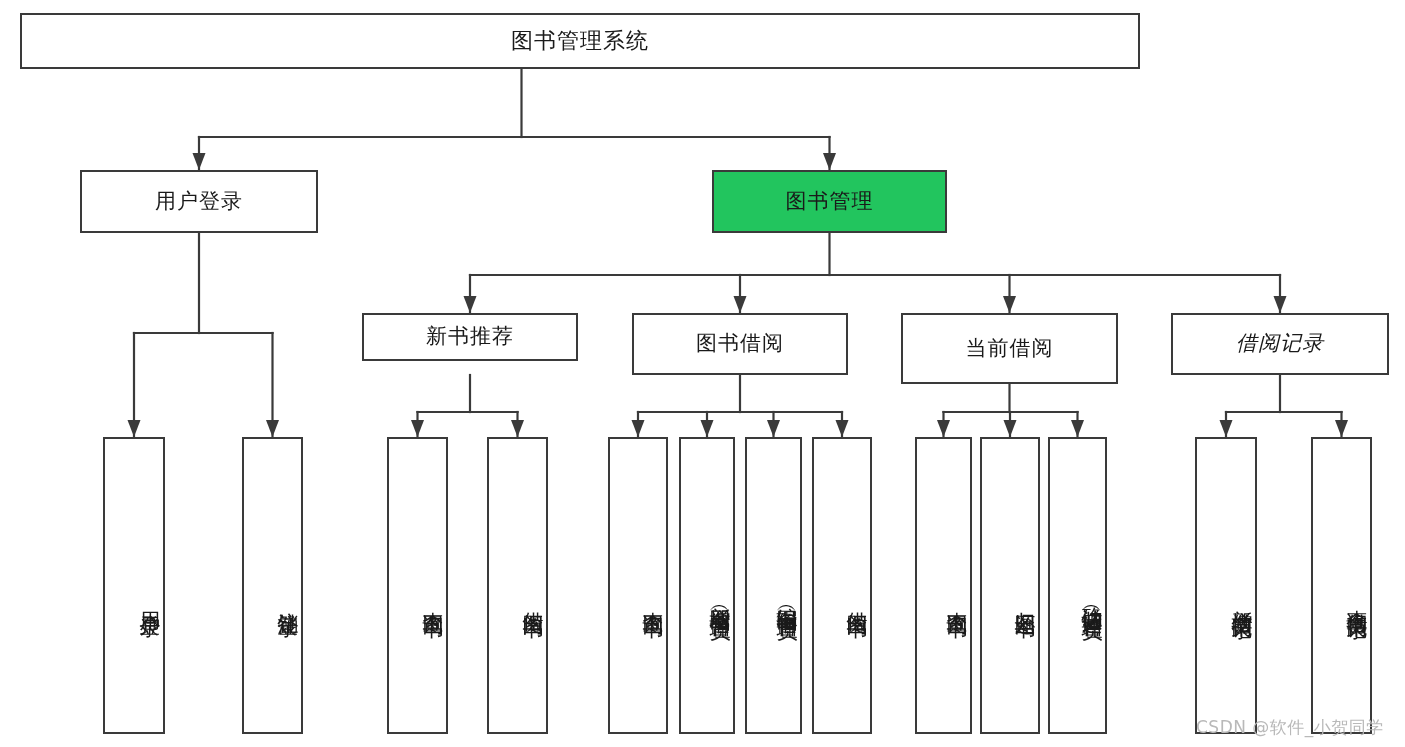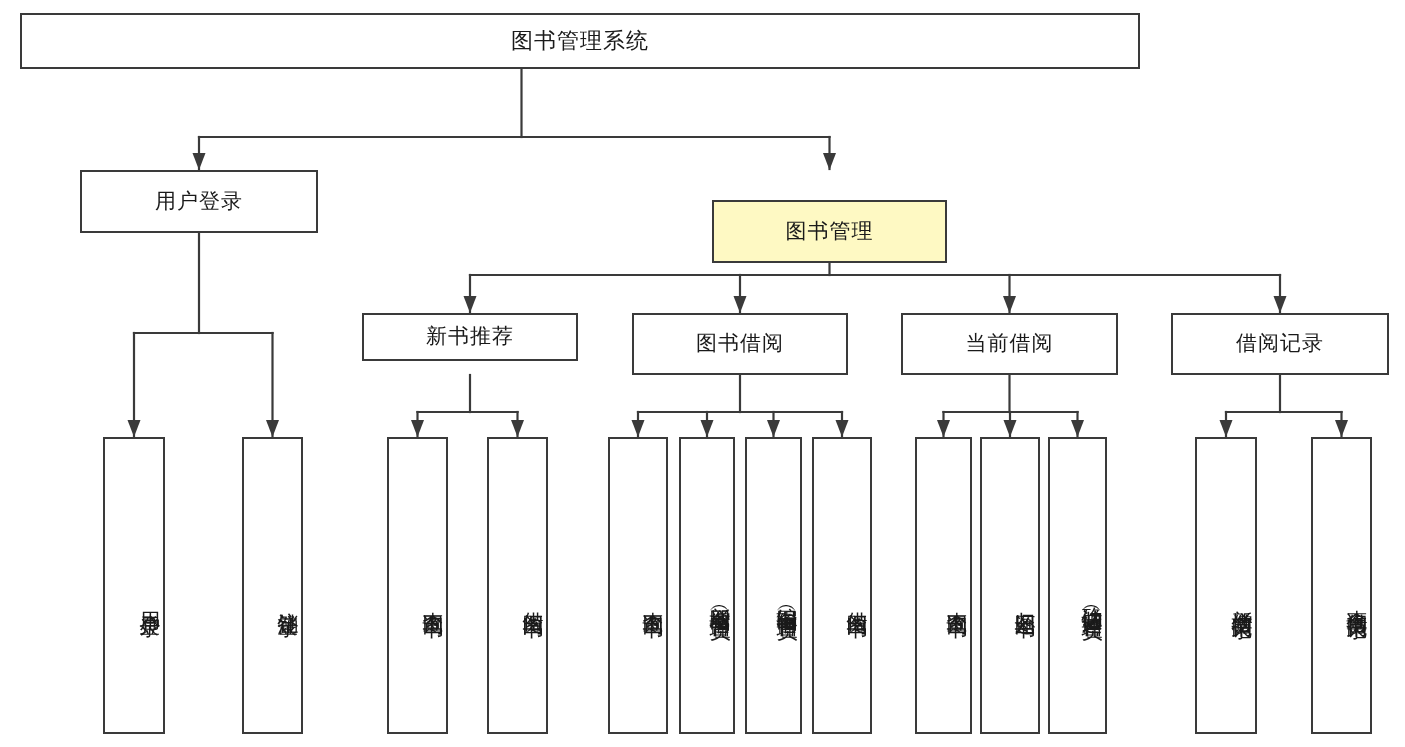--- a/index.html
+++ b/index.html
@@ -124,33 +124,33 @@
       <line x1="1341.5" y1="412" x2="1341.5" y2="436" stroke="#3a3a3a" stroke-width="2.2" stroke-linecap="square"></line>
       <polygon points="1335,420 1348,420 1341.5,437" fill="#3a3a3a"></polygon>
     </svg>
   <div id="nodes">
       <div class="node horiz root" style="left: 20px; top: 13px; width: 1120px; height: 56px; border-color: rgb(58, 58, 58); border-width: 2px; background: rgb(255, 255, 255); color: rgb(26, 26, 26);">
         <span>图书管理系统</span>
       </div>
       <div class="node horiz level2" style="left: 80px; top: 170px; width: 238px; height: 63px; border-color: rgb(58, 58, 58); border-width: 2px; background: rgb(255, 255, 255); color: rgb(26, 26, 26);">
         <span>用户登录</span>
       </div>
-      <div class="node horiz level2" style="left: 712px; top: 170px; width: 235px; height: 63px; border-color: rgb(58, 58, 58); border-width: 2px; background: #fef9c3; color: rgb(26, 26, 26); margin-top: 30px;">
+      <div class="node horiz level2" style="left: 712px; top: 170px; width: 235px; height: 63px; border-color: rgb(58, 58, 58); border-width: 2px; background: #22c55e; color: rgb(26, 26, 26);">
         <span>图书管理</span>
       </div>
       <div class="node horiz level3" style="left: 362px; top: 313px; width: 216px; height: 48px; border-color: rgb(58, 58, 58); border-width: 2px; background: rgb(255, 255, 255); color: rgb(26, 26, 26);">
         <span>新书推荐</span>
       </div>
       <div class="node horiz level3" style="left: 632px; top: 313px; width: 216px; height: 62px; border-color: rgb(58, 58, 58); border-width: 2px; background: rgb(255, 255, 255); color: rgb(26, 26, 26);">
         <span>图书借阅</span>
       </div>
-      <div class="node horiz level3" style="left: 901px; top: 313px; width: 217px; height: 62px; border-color: rgb(58, 58, 58); border-width: 2px; background: rgb(255, 255, 255); color: rgb(26, 26, 26);">
+      <div class="node horiz level3" style="left: 901px; top: 313px; width: 217px; height: 71px; border-color: rgb(58, 58, 58); border-width: 2px; background: rgb(255, 255, 255); color: rgb(26, 26, 26);">
         <span>当前借阅</span>
       </div>
-      <div class="node horiz level3" style="left: 1171px; top: 313px; width: 218px; height: 62px; border-color: rgb(58, 58, 58); border-width: 2px; background: rgb(255, 255, 255); color: rgb(26, 26, 26);">
+      <div class="node horiz level3" style="left: 1171px; top: 313px; width: 218px; height: 62px; border-color: rgb(58, 58, 58); border-width: 2px; background: rgb(255, 255, 255); color: rgb(26, 26, 26); font-style: italic;">
         <span>借阅记录</span>
       </div>
       <div class="node vert leaf" style="left: 103px; top: 437px; width: 62px; height: 297px; border-color: rgb(58, 58, 58); border-width: 2px; background: rgb(255, 255, 255); color: rgb(26, 26, 26);">
         <span class="vlabel">用户登录</span>
       </div>
       <div class="node vert leaf" style="left: 242px; top: 437px; width: 61px; height: 297px; border-color: rgb(58, 58, 58); border-width: 2px; background: rgb(255, 255, 255); color: rgb(26, 26, 26);">
         <span class="vlabel">注销登录</span>
       </div>
       <div class="node vert leaf" style="left: 387px; top: 437px; width: 61px; height: 297px; border-color: rgb(58, 58, 58); border-width: 2px; background: rgb(255, 255, 255); color: rgb(26, 26, 26);">
         <span class="vlabel">查询图书</span>
@@ -179,13 +179,14 @@
       <div class="node vert leaf" style="left: 1048px; top: 437px; width: 59px; height: 297px; border-color: rgb(58, 58, 58); border-width: 2px; background: rgb(255, 255, 255); color: rgb(26, 26, 26);">
         <span class="vlabel">确认归还（管理员）</span>
       </div>
       <div class="node vert leaf" style="left: 1195px; top: 437px; width: 62px; height: 297px; border-color: rgb(58, 58, 58); border-width: 2px; background: rgb(255, 255, 255); color: rgb(26, 26, 26);">
         <span class="vlabel">新增借阅记录</span>
       </div>
       <div class="node vert leaf" style="left: 1311px; top: 437px; width: 61px; height: 297px; border-color: rgb(58, 58, 58); border-width: 2px; background: rgb(255, 255, 255); color: rgb(26, 26, 26);">
         <span class="vlabel">查询借阅记录</span>
       </div>
     </div>
+  <div class="watermark" style="left: 1196px; top: 716px; color: rgb(185, 185, 185);">CSDN @软件_小贺同学</div>
 </div>
 
 </body></html>

